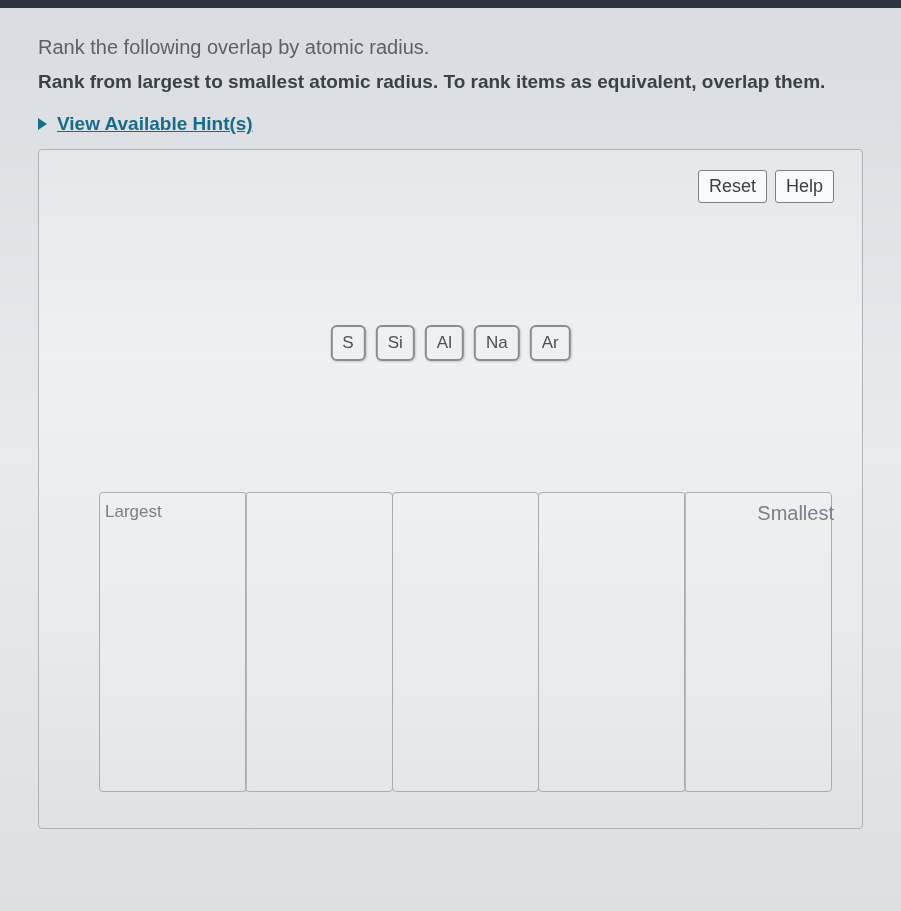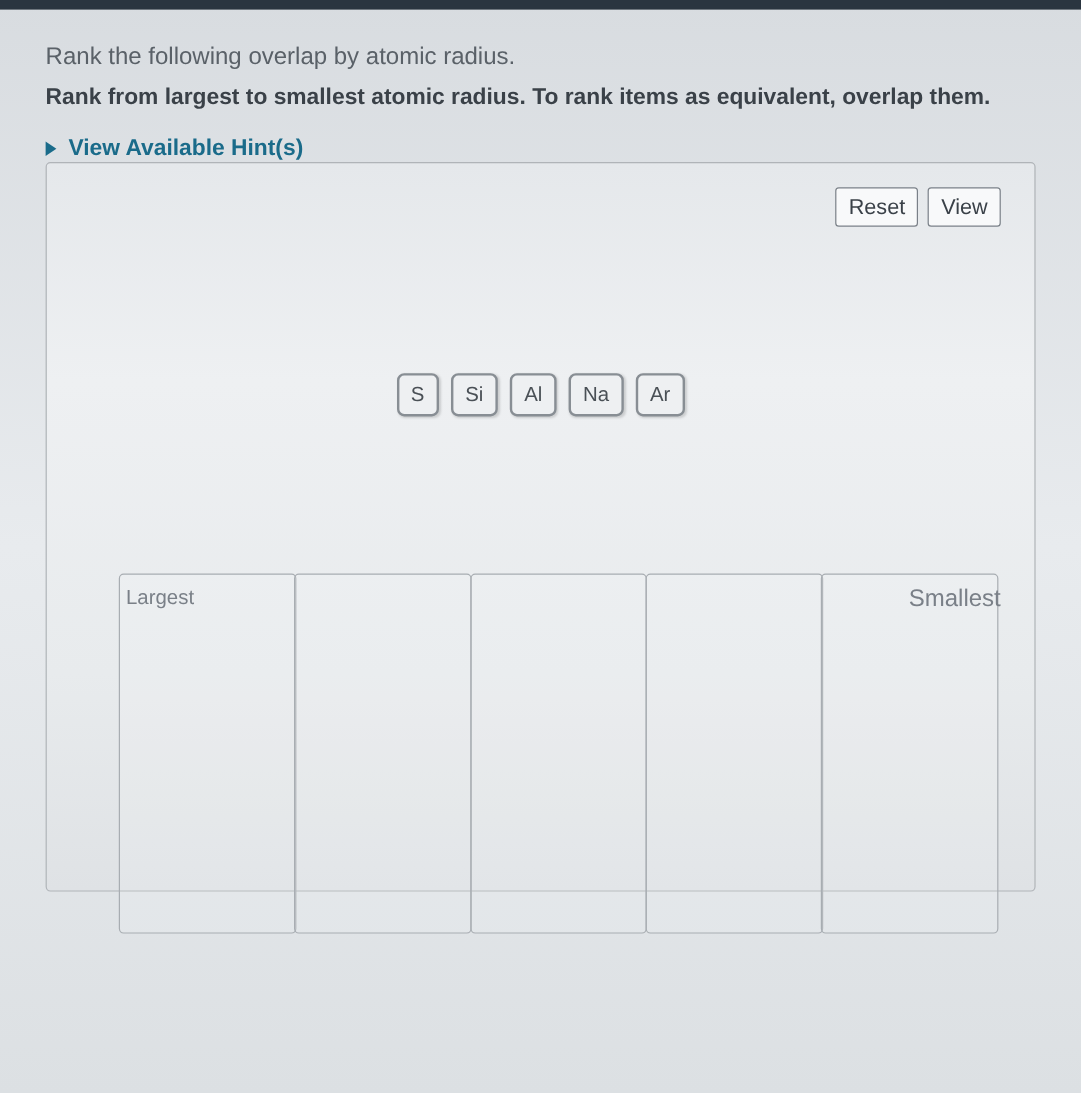--- a/index.html
+++ b/index.html
@@ -35,35 +35,37 @@
       font-weight: bold;
       margin-bottom: 20px;
     }
     .hints-link {
       display: flex;
       align-items: center;
       color: #1a6b8a;
       font-size: 19px;
       font-weight: bold;
       cursor: pointer;
+      margin-bottom: 14px;
+      text-decoration: underline;
     }
     .hints-link .triangle {
       display: inline-block;
       width: 0;
       height: 0;
       border-top: 6px solid transparent;
       border-bottom: 6px solid transparent;
       border-left: 9px solid #1a6b8a;
       margin-right: 10px;
     }
     .workspace {
       border: 1px solid #b0b4b8;
       border-radius: 4px;
       background: linear-gradient(to bottom, #e5e8eb 0%, #eef0f2 30%, #e8ebed 70%, #dfe2e5 100%);
-      height: 608px;
+      height: 680px;
       position: relative;
       padding: 20px;
     }
     .workspace-buttons {
       position: absolute;
       top: 20px;
       right: 28px;
       display: flex;
       gap: 8px;
     }
@@ -154,21 +156,21 @@
 
   <div class="hints-link">
     <span class="triangle"></span>
     <span>View Available Hint(s)</span>
   </div>
 
   <div class="workspace">
 
     <div class="workspace-buttons">
       <button class="ws-btn">Reset</button>
-      <button class="ws-btn">View</button>
+      <button class="ws-btn">Help</button>
     </div>
 
     <div class="elements-row">
       <div class="element-tile">S</div>
       <div class="element-tile">Si</div>
       <div class="element-tile">Al</div>
       <div class="element-tile">Na</div>
       <div class="element-tile">Ar</div>
     </div>
 

